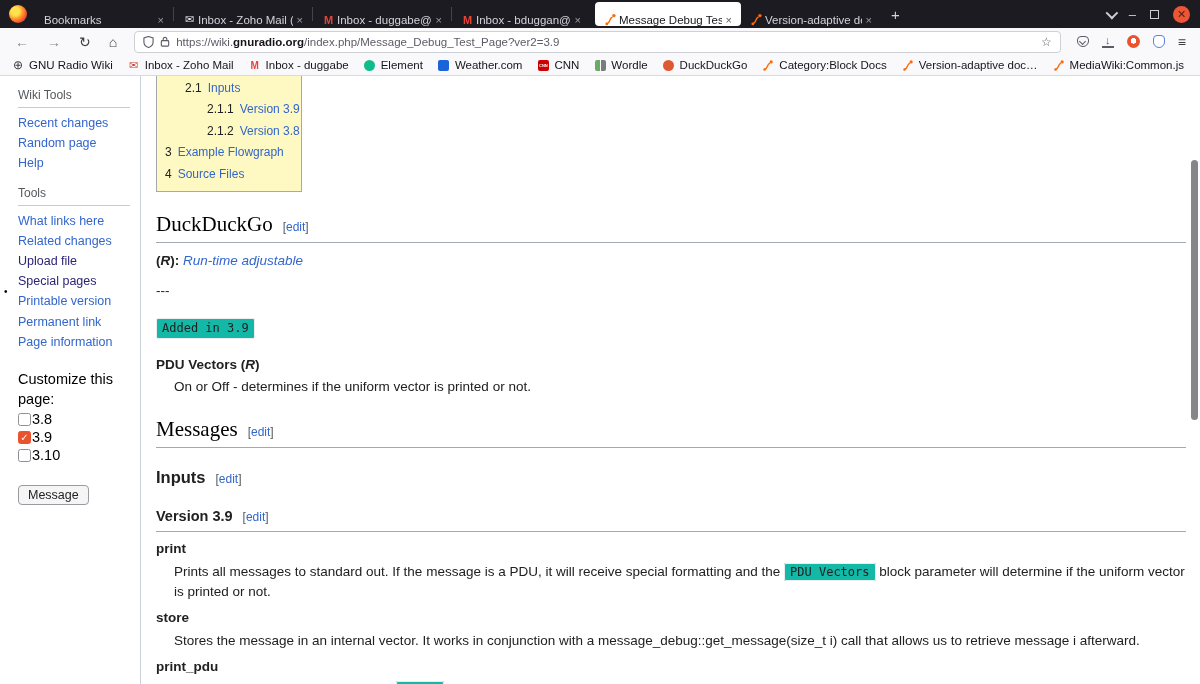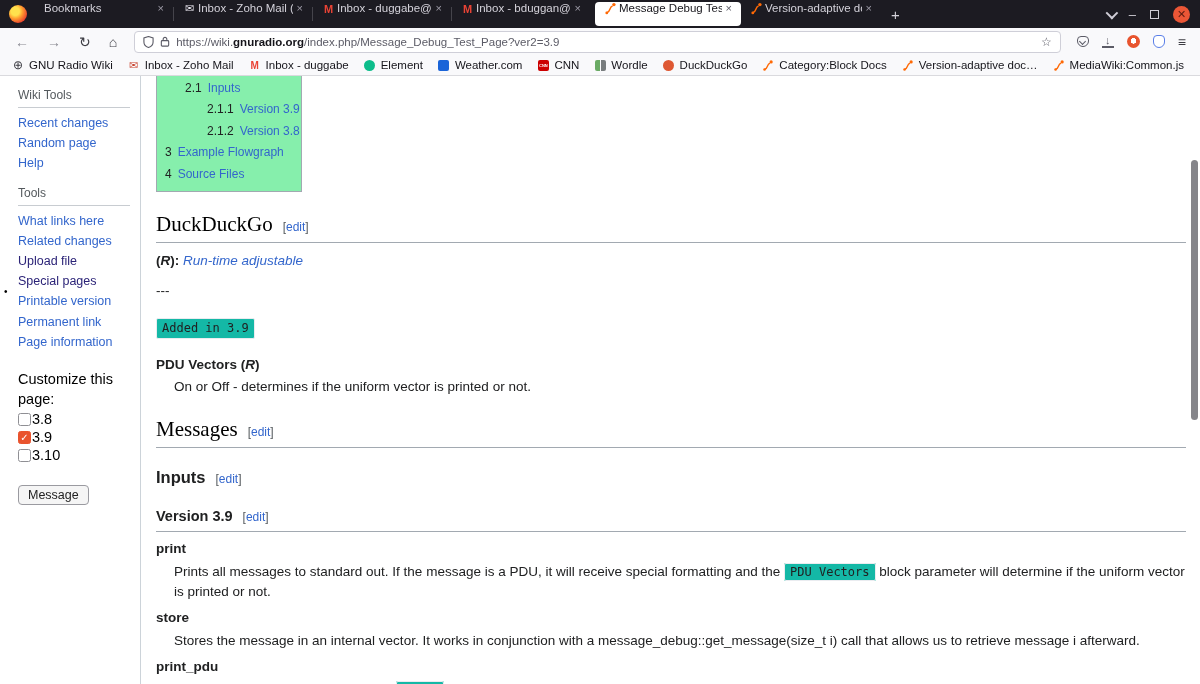--- a/index.html
+++ b/index.html
@@ -4,21 +4,21 @@
 <style>
   * { margin:0; padding:0; box-sizing:border-box; }
   html,body { width:1200px; height:684px; overflow:hidden; background:#fff;
               font-family:"Liberation Sans", sans-serif; }
   .browser { width:1200px; height:684px; display:flex; flex-direction:column; }
 
   
   .tabbar { height:28px; background:#1c1b22; display:flex; align-items:center; flex:0 0 auto; }
   .fx-logo { width:18px; height:18px; margin:0 8px 0 9px; border-radius:50%;
              background:radial-gradient(circle at 35% 35%, #ffe14d 0 25%, #ff9a2e 45%, #e9422e 75%, #b5007f 100%); }
-  .tab { display:flex; align-items:flex-start; gap:2px; height:24px; margin:2px 0;
+  .tab { display:flex; align-items:flex-end; gap:2px; height:24px; margin:2px 0;
          padding:0 9px; border-radius:4px; color:#d4d2da; font-size:11.5px; flex:0 0 auto; }
   .tab .title { overflow:hidden; white-space:nowrap; max-width:112px; }
   .tab .x { color:#9e9ca8; font-size:11px; margin-left:2px; }
   .tab.active { background:#fff; color:#15141a; }
   .tab.active .x { color:#5b5b66; }
   .tabsep { width:1px; height:14px; background:#45444b; flex:0 0 auto; }
   .newtab { color:#d4d2da; font-size:15px; padding:0 10px; }
   .tab-favicon { width:13px; height:13px; flex:0 0 auto; display:flex; align-items:center; justify-content:center; font-size:10px; }
   .gmail-m { color:#ea4335; font-weight:bold; font-size:11px; }
   .zoho-env { color:#e8e6ee; font-size:11px; }
@@ -82,21 +82,21 @@
   .cb-row { display:flex; align-items:center; gap:1px; margin-top:2px; font-size:14.5px; }
   .cb { width:13px; height:13px; border:1px solid #8f8f94; border-radius:2.5px; background:#fff; }
   .cb.checked { background:#e9542e; border-color:#e9542e; color:#fff; font-size:10px; line-height:12px;
                 text-align:center; }
   .submit-btn { margin-top:22px; font-size:12.5px; color:#222; background:#f5f5f5;
                 border:1px solid #9a9aa0; border-radius:4px; padding:2px 9px; display:inline-block; }
 
   .content { margin-left:140px; border-left:1px solid #ccd3d9; padding:0 14px 0 15px;
              font-size:13.5px; color:#202122; line-height:1.45; }
 
-  .toc { width:146px; background:#86efac; border:1px solid #a2a9b1; border-top:none;
+  .toc { width:146px; background:#fef9c3; border:1px solid #a2a9b1; border-top:none;
          padding:3px 8px 8px 8px; font-size:12px; }
   .toc-row { margin-top:4px; white-space:nowrap; }
   .toc-row .num { color:#202122; margin-right:6px; }
   .toc-row a, a { text-decoration:none; }
   .toc-row .lbl { color:#36c; }
   .toc-l1 { padding-left:0; }
   .toc-l2 { padding-left:20px; }
   .toc-l3 { padding-left:42px; }
 
   h2.mw { font-family:"Liberation Serif", serif; font-weight:400; font-size:21px; color:#000;

